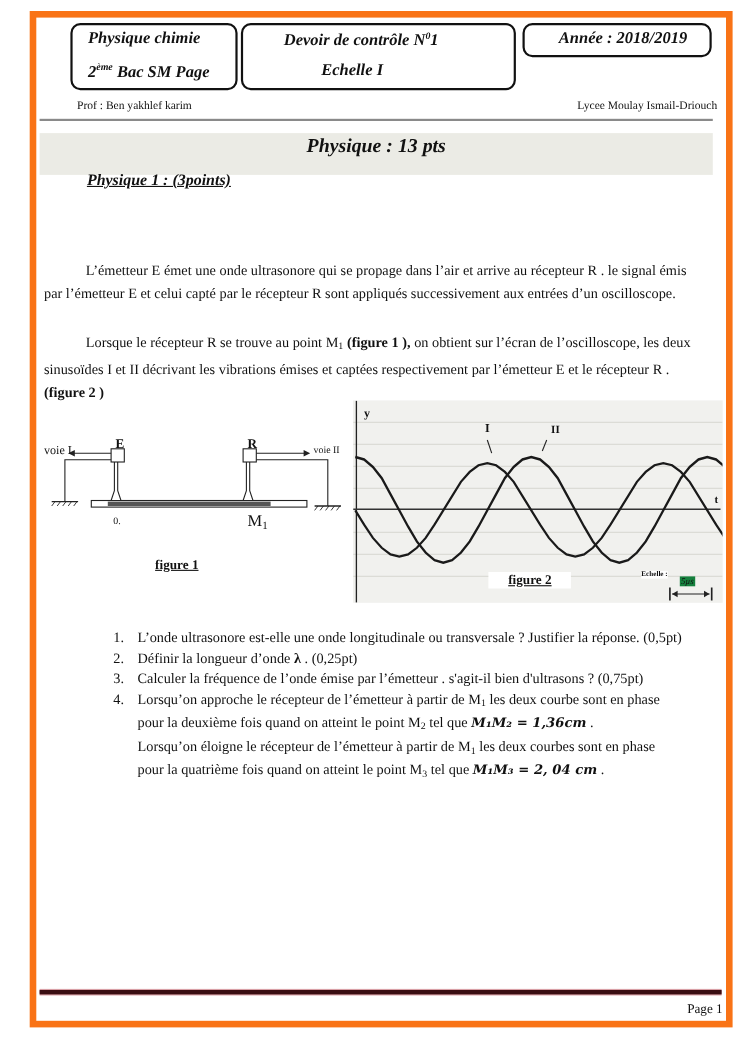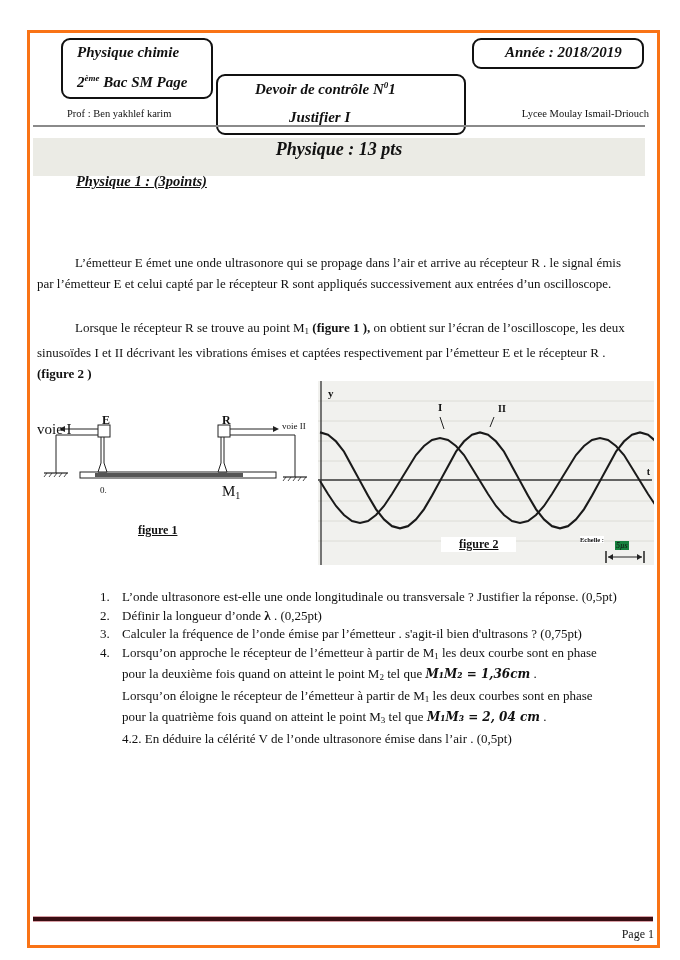--- a/index.html
+++ b/index.html
@@ -1,19 +1,19 @@
 <!DOCTYPE html>
 <html><head>
 <meta charset="utf-8">
 <style>
   html, body { margin:0; padding:0; background:#ffffff; }
   body { width:680px; height:960px; position:relative; overflow:hidden;
          font-family:"Liberation Serif", "DejaVu Serif", serif; color:#111; }
-  .page { position:absolute; left:27px; top:30px; width:627px; height:912px;
-          border:3px solid #f97316; background:#fff; }
+  .page { position:absolute; left:27px; top:10px; width:627px; height:912px;
+          border:6px solid #f97316; background:#fff; }
   .box { position:absolute; border:2px solid #111; border-radius:9px; }
   .bi { font-weight:bold; font-style:italic; }
   .hdr-text { position:absolute; font-size:15px; white-space:nowrap; }
   .small { font-size:10.5px; position:absolute; white-space:nowrap; }
   .hr-grey { position:absolute; height:2px; background:#8a8a8a; }
   .band { position:absolute; left:3px; width:612px; top:105px; height:38px;
           background:#ebebe5; }
   .band-title { position:absolute; left:0; right:0; top:1px; text-align:center;
                 font-size:18px; }
   .para { position:absolute; left:7px; width:597px; font-size:13px; line-height:21px; }
@@ -35,25 +35,25 @@
 
 <div class="page">
 
   <div class="box" style="left:31px; top:5px; width:148px; height:57px;">
     <div class="hdr-text bi" style="left:14px; top:4px;">Physique chimie</div>
     <div class="hdr-text bi" style="left:14px; top:33px;">
       <span>2</span><sup style="font-size:9px;">ème</sup><span> Bac SM Page</span>
     </div>
   </div>
 
-  <div class="box" style="left:186px; top:5px; width:246px; height:57px;margin-top:36px;">
+  <div class="box" style="left:186px; top:5px; width:246px; height:57px;">
     <div class="hdr-text bi" style="left:37px; top:4px;">
       <span>Devoir de contrôle N</span><sup style="font-size:9px;">0</sup><span>1</span>
     </div>
-    <div class="hdr-text bi" style="left:71px; top:33px;">Justifier I</div>
+    <div class="hdr-text bi" style="left:71px; top:33px;">Echelle I</div>
   </div>
 
   <div class="box" style="left:442px; top:5px; width:168px; height:27px;">
     <div class="hdr-text bi" style="left:31px; top:4px;">Année : 2018/2019</div>
   </div>
 
   <div class="small" style="left:37px; top:75px;">Prof : Ben yakhlef  karim</div>
   <div class="small" style="right:8px; top:75px;margin-left:21px;">Lycee Moulay Ismail-Driouch</div>
   <div class="hr-grey" style="left:3px; width:612px; top:92px;"></div>
 
@@ -100,21 +100,21 @@
     <g stroke="#222" stroke-width="0.8">
         <line x1="251" y1="74" x2="248" y2="78"></line>
         <line x1="256" y1="74" x2="253" y2="78"></line>
         <line x1="261" y1="74" x2="258" y2="78"></line>
         <line x1="266" y1="74" x2="263" y2="78"></line>
         <line x1="271" y1="74" x2="268" y2="78"></line>
       </g>
   </svg>
   <div style="position:absolute; left:72px; top:380px; font-size:12px; font-weight:bold;">E</div>
   <div style="position:absolute; left:192px; top:380px; font-size:12px; font-weight:bold;">R</div>
-  <div style="position:absolute; left:7px; top:388px; font-size:15px;">voie I</div>
+  <div style="position:absolute; left:7px; top:388px; font-size:11px;">voie I</div>
   <div style="position:absolute; left:252px; top:388px; font-size:9px;">voie II</div>
   <div style="position:absolute; left:70px; top:452px; font-size:9px;">0.</div>
   <div style="position:absolute; left:192px; top:450px; font-size:15px;">
     <span>M</span><span style="font-size:10px; vertical-align:-3px;">1</span>
   </div>
   <div class="fig-caption" style="left:108px; top:490px;">figure 1</div>
 
   <div style="position:absolute; left:288px; top:348px; width:336px; height:184px; background:#f1f1ee; overflow:hidden;">
     <svg width="336" height="184" viewBox="0 0 336 184">
       <g stroke="#dcdcd6" stroke-width="1">
@@ -176,20 +176,17 @@
     </div>
     <div class="qcont">
       <span>pour la deuxième fois quand on atteint le point M</span><span class="sub">2</span><span>  tel que </span><span class="eq">M₁M₂ = 1,36cm</span><span> .</span>
     </div>
     <div class="qcont">
       <span>Lorsqu’on éloigne  le récepteur de l’émetteur à partir de M</span><span class="sub">1</span><span> les deux courbes sont en phase</span>
     </div>
     <div class="qcont">
       <span>pour la quatrième fois quand on atteint le point M</span><span class="sub">3</span><span>  tel que </span><span class="eq">M₁M₃ = 2, 04 cm</span><span> .</span>
     </div>
-    <div class="qcont">
-      <span>4.2.</span> <span>En déduire la célérité  V de l’onde ultrasonore émise dans l’air . (0,5pt)</span>
-    </div>
   </div>
 
   <div class="footer-line"></div>
   <div class="page-no">Page 1</div>
 </div>
 
 </body></html>

